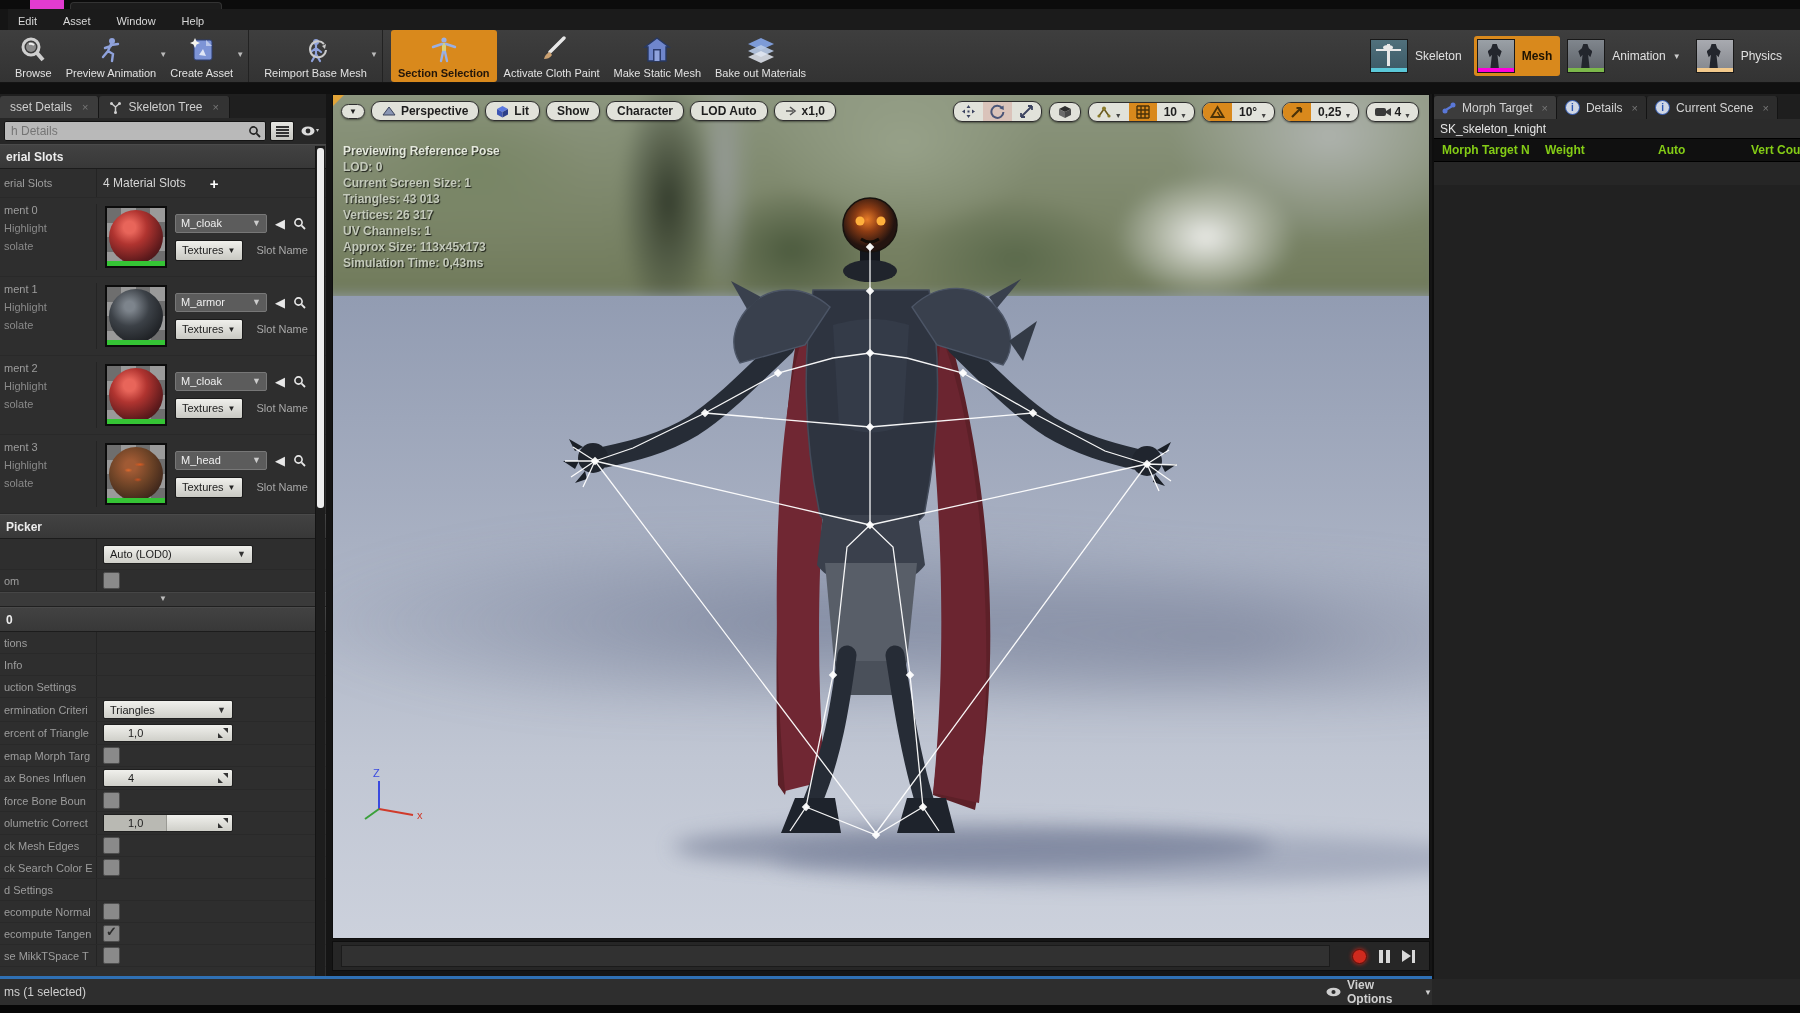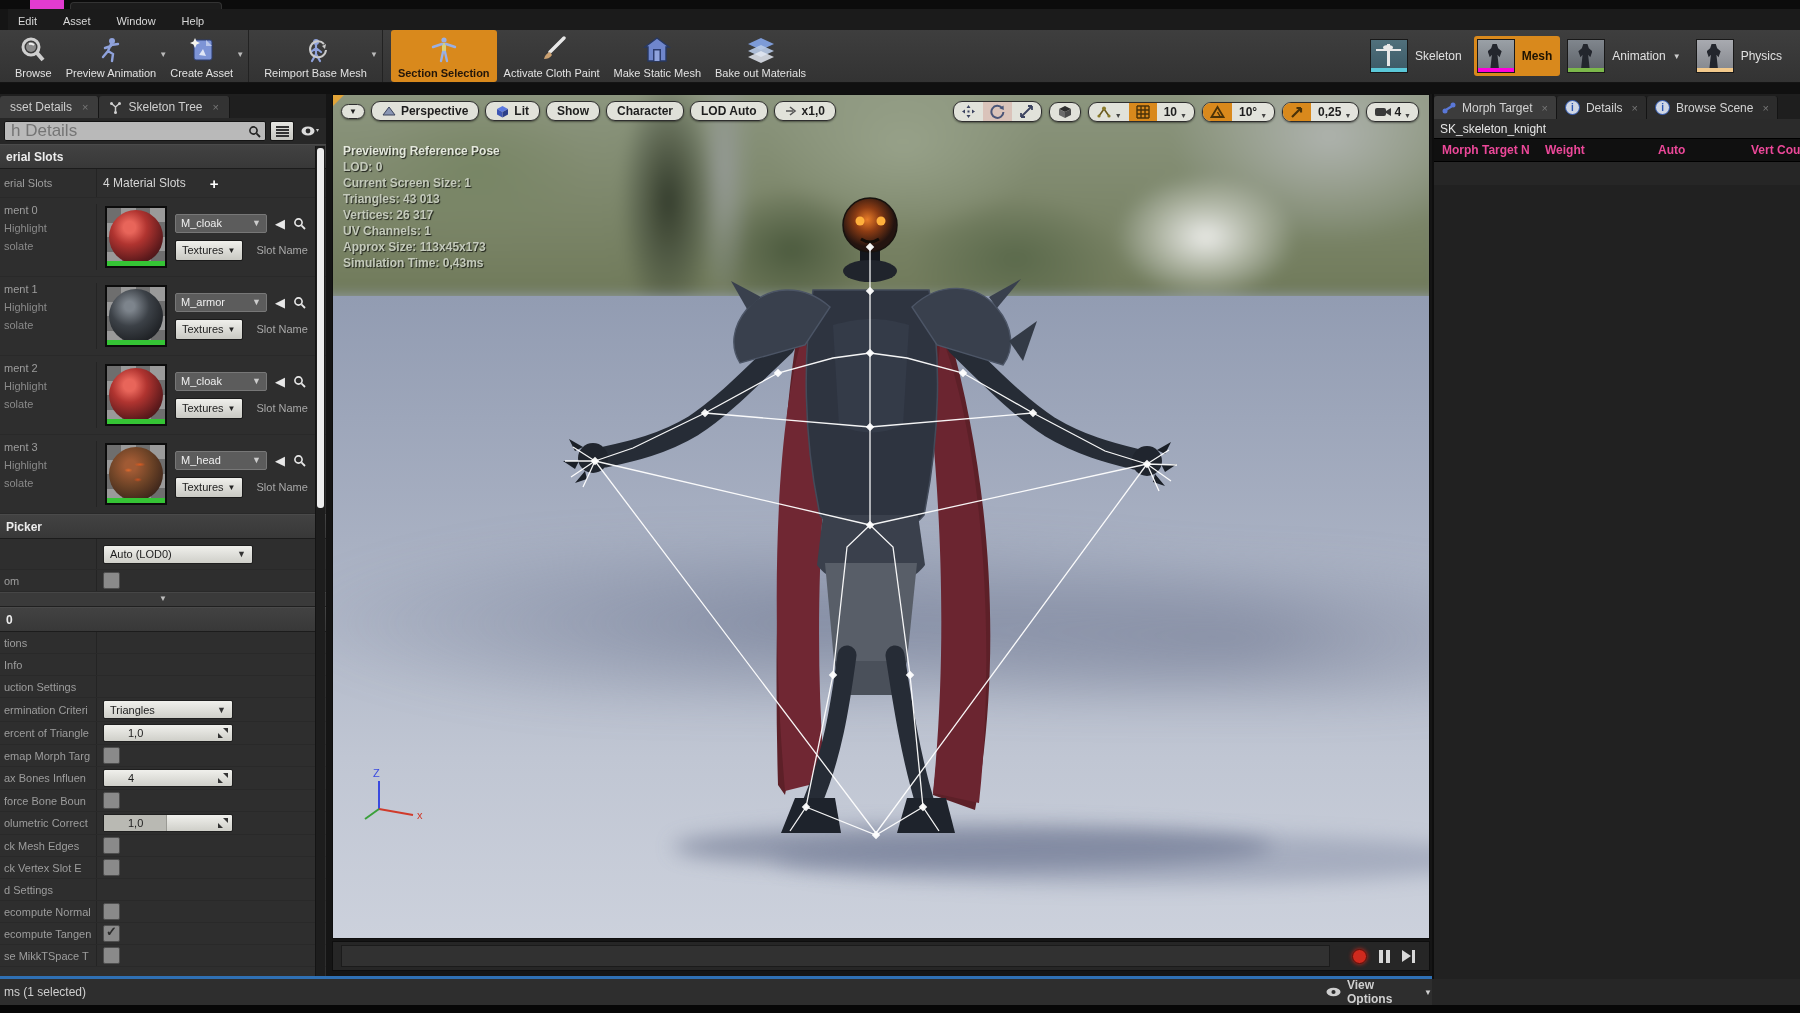--- a/index.html
+++ b/index.html
@@ -34,21 +34,21 @@
   .gap-v{position:absolute;top:83px;left:0;width:100%;height:11px;background:#101010;}
   .lightfield{background:linear-gradient(#f0f0ec,#cfcfc9);border:1px solid #1f1f1f;border-radius:2px;color:#1d1d1d;}
   .caret-d{color:#333;font-size:9px;margin-left:auto;padding-left:5px;}
   
   .left-panel{position:absolute;left:0;top:94px;width:326px;bottom:35px;background:#2e2e2e;overflow:hidden;}
   .lp-tabs{display:flex;height:24px;background:#1f1f1f;}
   .lp-tab{display:flex;align-items:center;gap:6px;padding:0 10px;font-size:12px;color:#cfcfcf;background:#333;border-right:1px solid #151515;border-radius:3px 3px 0 0;margin-top:2px;}
   .lp-tab .x{color:#777;font-size:11px;margin-left:4px;}
   .lp-search{display:flex;align-items:center;height:26px;background:#272727;padding:3px 4px;gap:4px;box-sizing:border-box;}
   .searchbox{flex:1;display:flex;align-items:center;background:#b9b9b9;border:1px solid #141414;border-radius:2px;height:18px;padding:0 4px;}
-  .searchbox input{flex:1;border:none;background:transparent;outline:none;font-size:17px;color:#333;font-family:"Liberation Sans",sans-serif;}
+  .searchbox input{flex:1;border:none;background:transparent;outline:none;font-size:12px;color:#333;font-family:"Liberation Sans",sans-serif;}
   .sq-btn{width:22px;height:18px;display:flex;align-items:center;justify-content:center;background:linear-gradient(#e5e5e1,#c6c6c0);border:1px solid #141414;border-radius:2px;}
   .cat-header{height:23px;background:linear-gradient(#424242,#383838);border-top:1px solid #4a4a4a;border-bottom:1px solid #1c1c1c;display:flex;align-items:center;padding-left:6px;font-weight:bold;color:#ececec;font-size:12px;}
   .lrow{display:flex;min-height:21px;border-bottom:1px solid #292929;align-items:center;}
   .lrow .lname{width:92px;flex:none;padding-left:4px;color:#9d9d9d;font-size:11px;overflow:hidden;white-space:nowrap;}
   .lrow .lctrl{flex:1;border-left:1px solid #242424;align-self:stretch;display:flex;align-items:center;padding:2px 6px;gap:6px;}
   .matslot-row{display:flex;border-bottom:1px solid #292929;padding:6px 0;}
   .mat-left{width:92px;flex:none;padding-left:4px;font-size:11px;color:#9d9d9d;}
   .mat-left .sub{color:#8a8a8a;margin-top:6px;}
   .mat-right{flex:1;border-left:1px solid #242424;display:flex;gap:8px;padding:2px 4px 2px 8px;}
   .thumb{width:58px;height:58px;border:2px solid #0c0c0c;position:relative;flex:none;background:
@@ -120,21 +120,21 @@
   .step .tri{width:0;height:0;border-left:9px solid #d8d8d8;border-top:6px solid transparent;border-bottom:6px solid transparent;}
   .step .bar{width:3px;height:13px;background:#d8d8d8;}
   
   .right-panel{position:absolute;left:1432px;top:94px;right:0;bottom:8px;background:#262626;border-left:2px solid #0e0e0e;}
   .rp-tabs{display:flex;height:25px;background:#1e1e1e;}
   .rp-tab{display:flex;align-items:center;gap:6px;padding:0 8px;margin-top:2px;font-size:12px;color:#d3d3d3;background:#2c2c2c;border-right:1px solid #141414;border-radius:3px 3px 0 0;white-space:nowrap;overflow:hidden;}
   .rp-tab.active{background:#3c3c3c;}
   .rp-tab .x{color:#777;margin-left:3px;font-size:11px;}
   .rp-name{height:19px;display:flex;align-items:center;padding-left:6px;color:#e6e6e6;font-size:12px;background:#2b2b2b;}
   .rp-search{height:23px;display:flex;align-items:center;padding:2px 3px;box-sizing:border-box;background:#262626;}
-  .rp-cols{height:22px;display:flex;align-items:center;background:#101010;border-top:1px solid #000;border-bottom:1px solid #000;font-weight:bold;font-size:12px;color:#ec4899;}
+  .rp-cols{height:22px;display:flex;align-items:center;background:#101010;border-top:1px solid #000;border-bottom:1px solid #000;font-weight:bold;font-size:12px;color:#84cc16;}
   .rp-cols div{padding-left:8px;overflow:hidden;white-space:nowrap;}
   .rp-list{position:absolute;left:0;right:0;top:91px;bottom:0;background:#212121;}
   .info-ic{width:13px;height:13px;border-radius:50%;background:#cfd6e4;color:#2c55b0;font-weight:bold;font-size:10px;display:flex;align-items:center;justify-content:center;border:1px solid #2c55b0;flex:none;}
   
   .bluebar{position:absolute;left:0;top:976px;width:1432px;height:3px;background:#2f70b4;}
   .statusbar{position:absolute;left:0;top:979px;width:1432px;height:26px;background:#2e2e2e;display:flex;align-items:center;border-bottom:1px solid #000;}
   .statusbar .sel{padding-left:4px;color:#cfcfcf;font-size:12px;}
   .viewopts{position:absolute;left:1326px;display:flex;align-items:center;gap:6px;color:#d0d0d0;font-size:12px;font-weight:bold;cursor:pointer;}
   .bottomblack{position:absolute;left:0;top:1005px;width:100%;height:8px;background:#070707;}
   .rp-bottom{position:absolute;left:1432px;top:979px;right:0;height:26px;background:#262626;}
@@ -568,21 +568,21 @@
           </div>
         </div>
     </div>
     <div class="lrow">
       <div class="lname">ck Mesh Edges</div>
       <div class="lctrl">
           <div class="checkbox"></div>
         </div>
     </div>
     <div class="lrow">
-      <div class="lname">ck Vertex Slot E</div>
+      <div class="lname">ck Search Color E</div>
       <div class="lctrl">
           <div class="checkbox"></div>
         </div>
     </div>
     <div class="lrow">
         <div class="lname">d Settings</div>
         <div class="lctrl"></div>
       </div>
     <div class="lrow">
       <div class="lname">ecompute Normal</div>
@@ -878,21 +878,21 @@
         <span>Morph Target</span>
           <span class="x">×</span>
       </div>
       <div class="rp-tab">
         <span class="info-ic">i</span>
         <span>Details</span>
           <span class="x">×</span>
       </div>
       <div class="rp-tab">
         <span class="info-ic">i</span>
-        <span>Browse Scene</span>
+        <span>Current Scene</span>
           <span class="x">×</span>
       </div>
     </div>
     <div class="rp-name">
         <span>SK_skeleton_knight</span>
       </div>
     <div class="rp-cols">
       <div style="width:95px;">Morph Target N</div>
       <div style="width:105px;">Weight</div>
       <div style="width:85px;">Auto</div>

